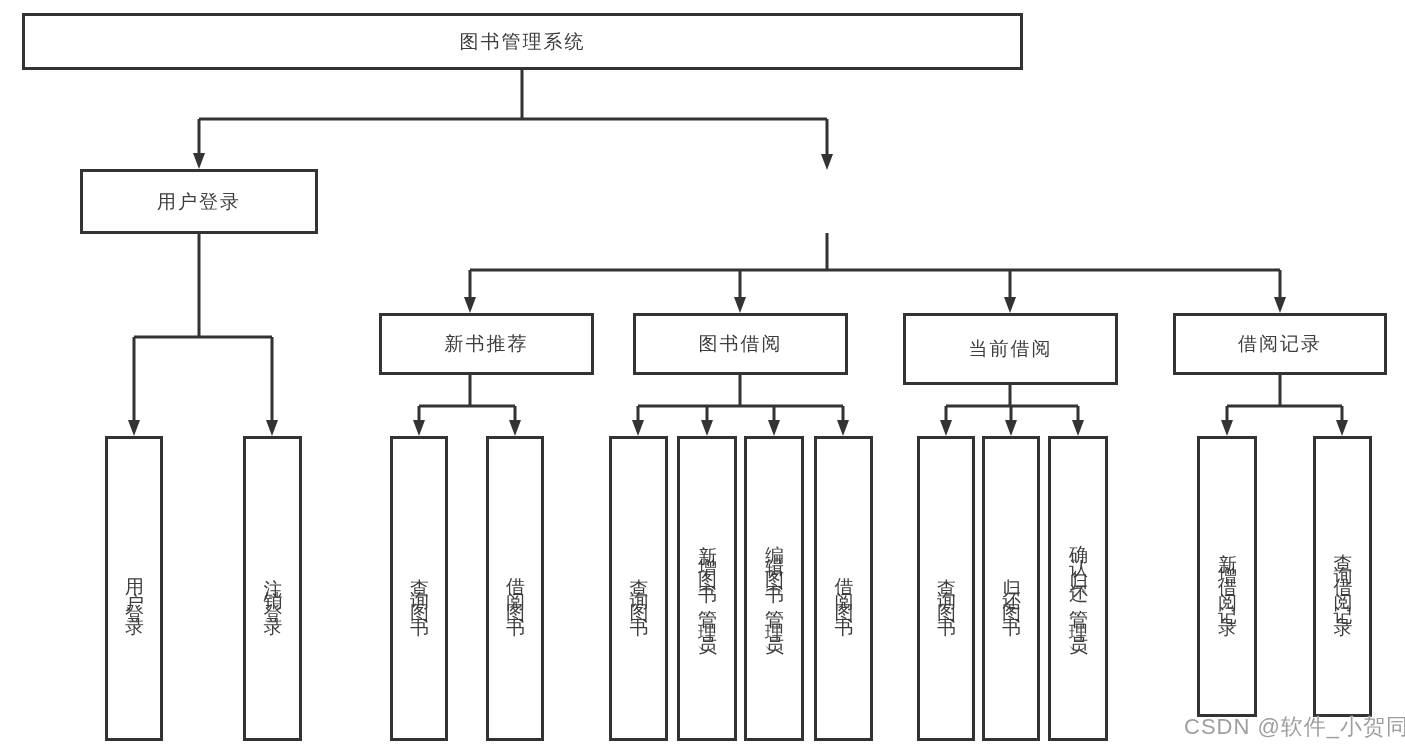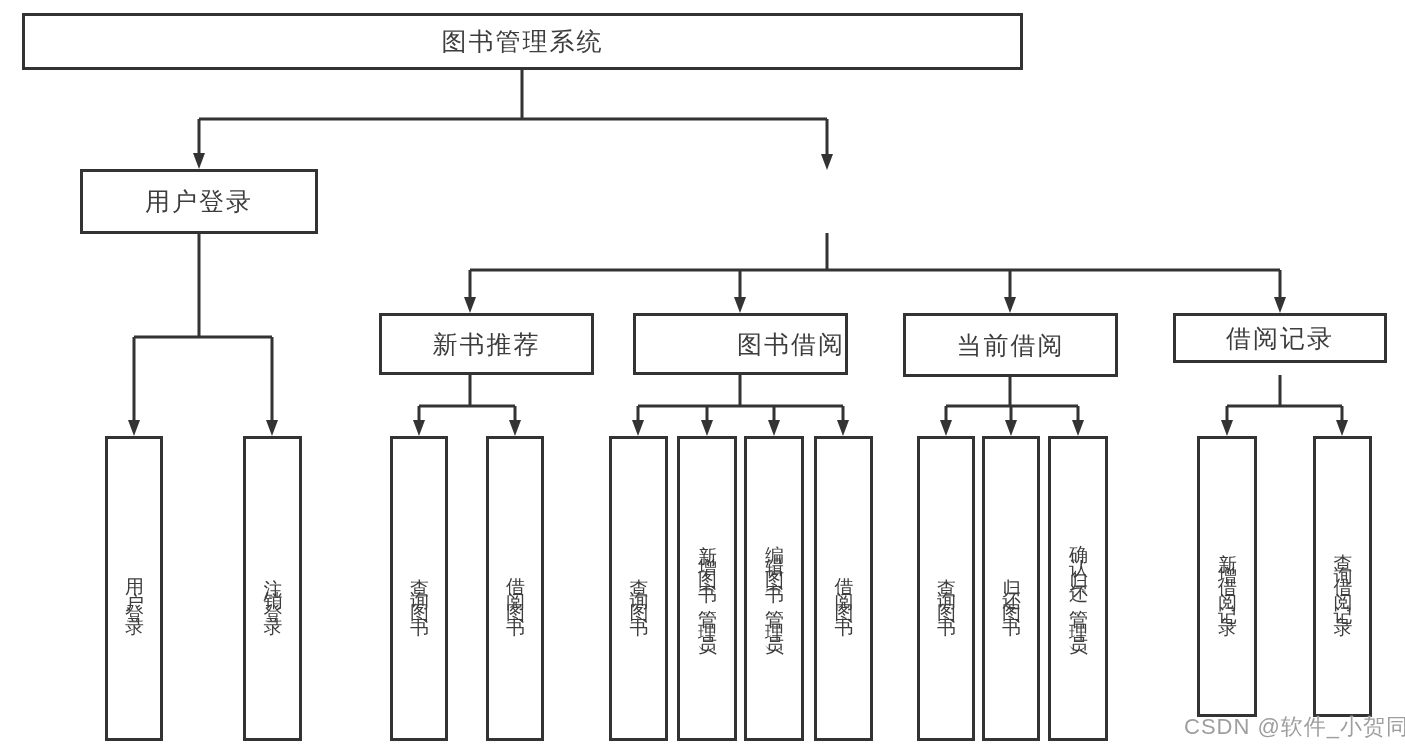--- a/index.html
+++ b/index.html
@@ -27,21 +27,21 @@
     box-sizing: border-box;
     background: #ffffff;
     border: 3px solid #333333;
     color: #3d3d3d;
     display: flex;
     align-items: center;
     justify-content: center;
     text-align: center;
   }
   .hnode {
-    font-size: 25px;
+    font-size: 19px;
     letter-spacing: 2px;
     white-space: nowrap;
   }
   .vnode .vtext {
     writing-mode: vertical-lr;
     text-orientation: mixed;
     font-size: 19px;
     letter-spacing: 13px;
     line-height: 1.1;
   }
@@ -106,27 +106,27 @@
     <span>图书管理系统</span>
   </div>
 
   <div class="node hnode" style="left:80px; top:169px; width:238px; height:65px;">
     <span>用户登录</span>
   </div>
 
   <div class="node hnode" style="left:363px; top:313px; width:215px; height:62px;margin-left:16px;">
     <span>新书推荐</span>
   </div>
-  <div class="node hnode" style="left:633px; top:313px; width:215px; height:62px;justify-content:flex-end;">
+  <div class="node hnode" style="left:633px; top:313px; width:215px; height:62px;">
     <span>图书借阅</span>
   </div>
-  <div class="node hnode" style="left:903px; top:313px; width:215px; height:64px;">
+  <div class="node hnode" style="left:903px; top:313px; width:215px; height:72px;">
     <span>当前借阅</span>
   </div>
-  <div class="node hnode" style="left:1173px; top:313px; width:214px; height:50px;">
+  <div class="node hnode" style="left:1173px; top:313px; width:214px; height:62px;">
     <span>借阅记录</span>
   </div>
 
   <div class="node vnode" style="left:105px; top:436px; width:58px; height:305px;">
     <span class="vtext">用户登录</span>
   </div>
   <div class="node vnode" style="left:243px; top:436px; width:59px; height:305px;">
     <span class="vtext">注销登录</span>
   </div>
 

